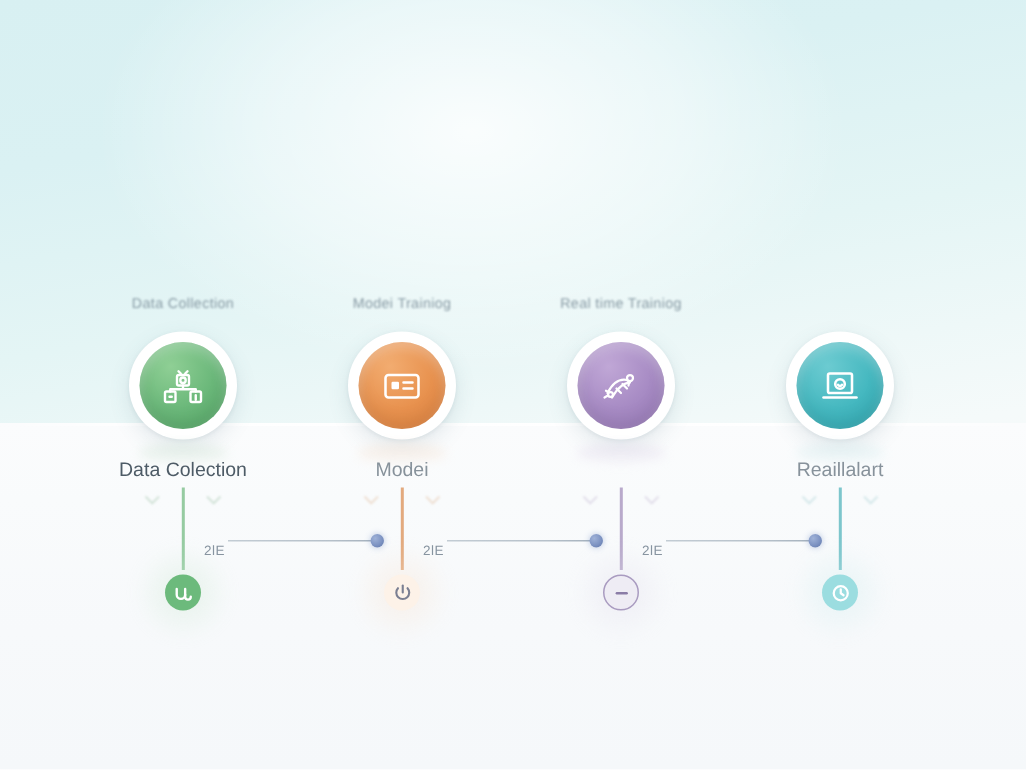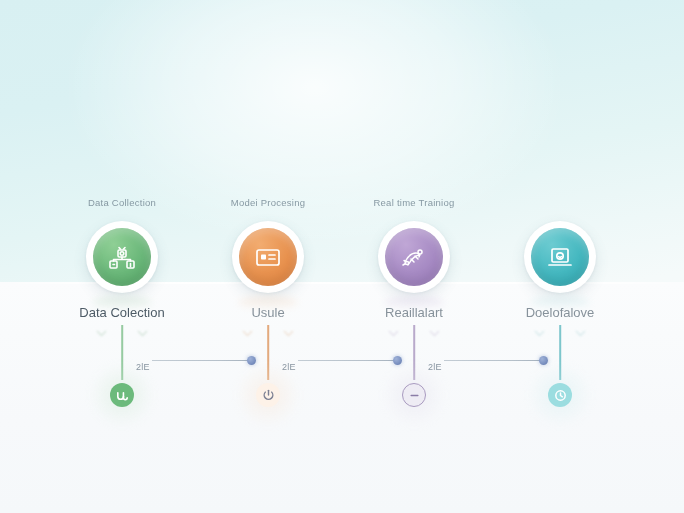--- a/index.html
+++ b/index.html
@@ -218,37 +218,37 @@
       <span>
         <svg viewBox="0 0 16 16" fill="none" stroke="#ffffff" stroke-width="1.7" stroke-linecap="round" stroke-linejoin="round">
           <path d="M3 5v4a3 3 0 0 0 6 0V5"></path>
             <path d="M9 9v1.5a2 2 0 0 0 4 0"></path>
         </svg>
       </span>
     </div>
   </div>
 
   <div class="column col-1">
-    <div class="top-label">Modei Procesing</div>
+    <div class="top-label">Modei Trainiog</div>
 
     <div class="node">
       <div class="node-inner" style="background:radial-gradient(circle at 36% 28%, #f2ac70 0%, #e8924f 52%, #dd7f3c 100%);">
         <span>
           <svg viewBox="0 0 32 32" fill="none" stroke="#ffffff" stroke-width="1.7" stroke-linecap="round" stroke-linejoin="round">
             <rect x="5" y="9" width="22" height="15" rx="2"></rect>
             <rect x="9" y="13.5" width="5" height="5" rx="0.8" fill="#ffffff" stroke="none"></rect>
             <path d="M17 14h6M17 18h6"></path>
           </svg>
         </span>
       </div>
     </div>
 
     <div class="reflect" style="background:linear-gradient(180deg,#f2d6bf,#faeee4);"></div>
 
-    <div class="bottom-label dim">Usule</div>
+    <div class="bottom-label dim">Modei</div>
 
     <svg class="chev l" viewBox="0 0 11 7">
         <path d="M1 1l4.5 4.5L10 1" stroke="#d8a478" stroke-width="1.4" fill="none"></path>
       </svg>
     <svg class="chev r" viewBox="0 0 11 7">
         <path d="M1 1l4.5 4.5L10 1" stroke="#d8a478" stroke-width="1.4" fill="none"></path>
       </svg>
 
     <div class="stem" style="background:#d98a4d;"></div>
     <div class="halo" style="background:radial-gradient(circle,#f7e3d2 0%, rgba(247,227,210,0) 70%);"></div>
@@ -276,21 +276,20 @@
             <circle cx="9" cy="22" r="1.6"></circle>
             <path d="M13 18l3 3M17 15l3 3"></path>
             <path d="M5 24l2.5-1.5M6 19.5l2 1"></path>
           </svg>
         </span>
       </div>
     </div>
 
     <div class="reflect" style="background:linear-gradient(180deg,#d4c7e1,#efeaf4);"></div>
 
-    <div class="bottom-label dim">Reaillalart</div>
 
     <svg class="chev l" viewBox="0 0 11 7">
         <path d="M1 1l4.5 4.5L10 1" stroke="#b0a0c4" stroke-width="1.4" fill="none"></path>
       </svg>
     <svg class="chev r" viewBox="0 0 11 7">
         <path d="M1 1l4.5 4.5L10 1" stroke="#b0a0c4" stroke-width="1.4" fill="none"></path>
       </svg>
 
     <div class="stem" style="background:#a08ab8;"></div>
     <div class="halo" style="background:radial-gradient(circle,#e3dfec 0%, rgba(227,223,236,0) 70%);"></div>
@@ -314,21 +313,21 @@
             <path d="M5 24h22"></path>
             <circle cx="16" cy="15" r="3.2"></circle>
             <path d="M14.7 15.6c.6.9 2 .9 2.6 0"></path>
           </svg>
         </span>
       </div>
     </div>
 
     <div class="reflect" style="background:linear-gradient(180deg,#bfe2e5,#e9f5f6);"></div>
 
-    <div class="bottom-label dim">Doelofalove</div>
+    <div class="bottom-label dim">Reaillalart</div>
 
     <svg class="chev l" viewBox="0 0 11 7">
         <path d="M1 1l4.5 4.5L10 1" stroke="#86bfc4" stroke-width="1.4" fill="none"></path>
       </svg>
     <svg class="chev r" viewBox="0 0 11 7">
         <path d="M1 1l4.5 4.5L10 1" stroke="#86bfc4" stroke-width="1.4" fill="none"></path>
       </svg>
 
     <div class="stem" style="background:#4cb2ba;"></div>
     <div class="halo" style="background:radial-gradient(circle,#d2ecee 0%, rgba(210,236,238,0) 70%);"></div>

